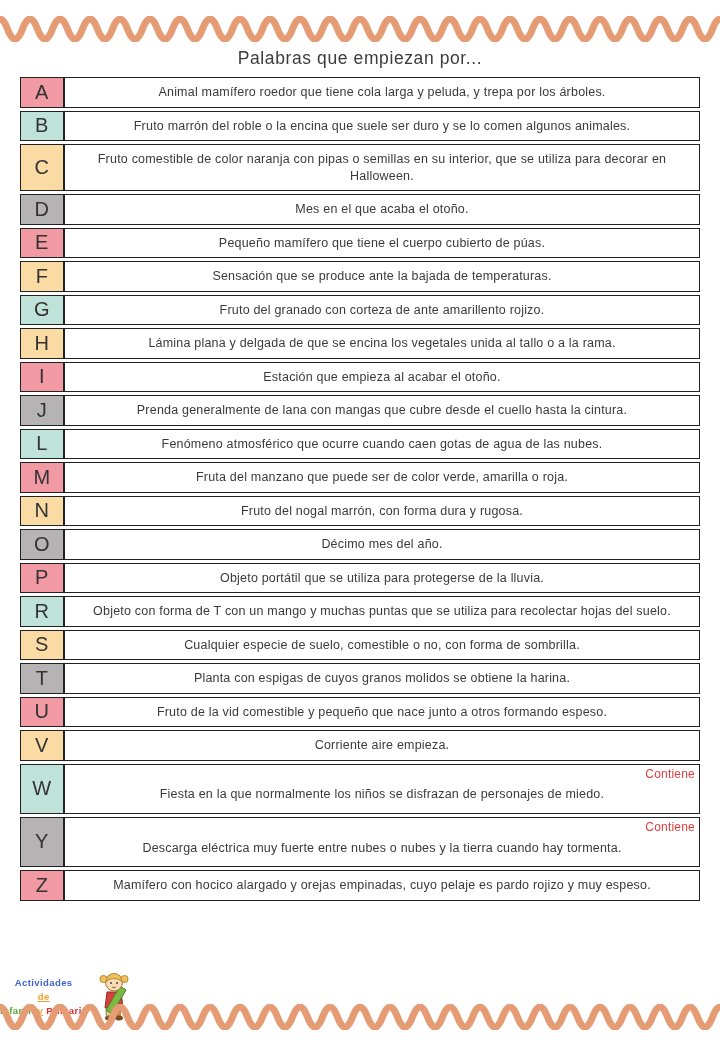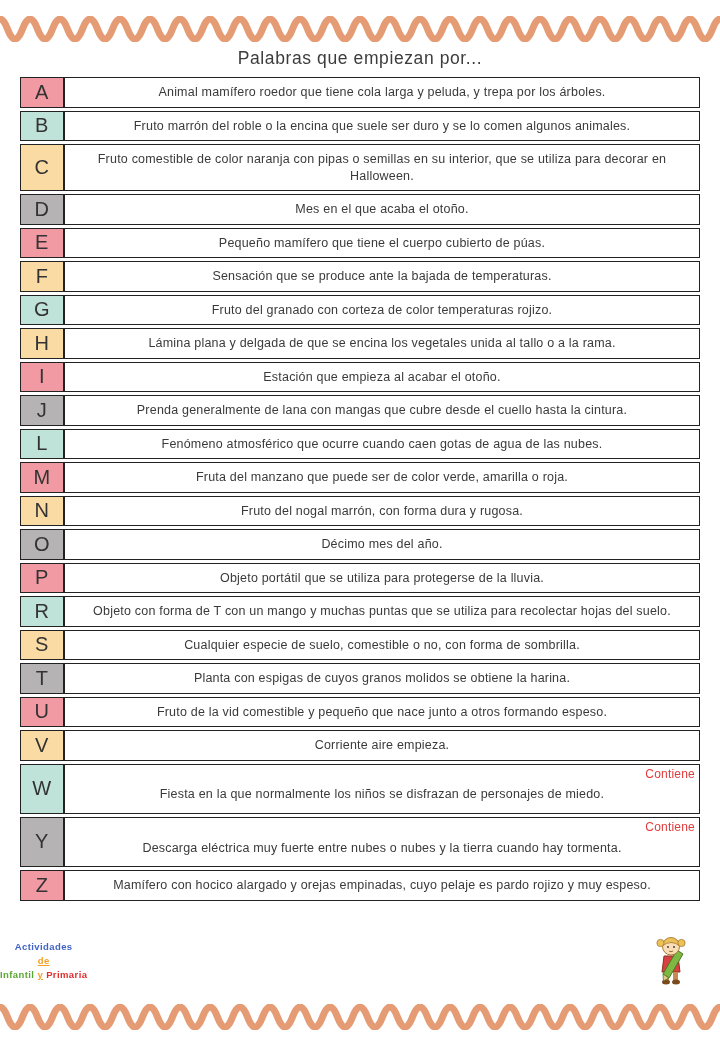--- a/index.html
+++ b/index.html
@@ -31,22 +31,22 @@
     color:#3a3a3a; letter-spacing:0.2px;
   }
   td.clue-cell.has-contiene { padding-top:2px; text-align:center; }
   .contiene {
     display:block; text-align:right; font-size:12px;
     color:var(--contiene-red, #e03c3c); margin-bottom:4px;
   }
   .contiene:empty { display:none; margin:0; }
   .has-contiene .clue-text { display:block; margin-top:3px; margin-bottom:4px; }
   .logo {
-    position:absolute; top:932px; left:0; width:692px;
-    display:flex; align-items:center; justify-content:space-between; gap:6px;
+    position:absolute; top:968px; left:0; width:692px;
+    display:flex; align-items:center; justify-content:flex-start; gap:6px;
   }
   .logo-text { text-align:center; font-weight:bold; font-size:9.5px; line-height:1.45; letter-spacing:0.4px; }
   .logo-blue   { color:#3f63c8; }
   .logo-orange { color:#f59f26;text-decoration:underline; }
   .logo-green  { color:#58a832; }
   .logo-red    { color:#e02c2c; }
 </style>
 </head>
 <body>
 
@@ -110,21 +110,21 @@
       <td class="clue-cell">
         
         <span class="clue-text">Sensación que se produce ante la bajada de temperaturas.</span>
       </td>
     </tr>
 
     <tr>
       <td class="letter-cell" style="background-color: rgb(191, 226, 217);">G</td>
       <td class="clue-cell">
         
-        <span class="clue-text">Fruto del granado con corteza de color temperaturas rojizo.</span>
+        <span class="clue-text">Fruto del granado con corteza de ante amarillento rojizo.</span>
       </td>
     </tr>
 
     <tr>
       <td class="letter-cell" style="background-color: rgb(251, 219, 164);">H</td>
       <td class="clue-cell">
         
         <span class="clue-text">Lámina plana y delgada de que se encina los vegetales unida al tallo o a la rama.</span>
       </td>
     </tr>

